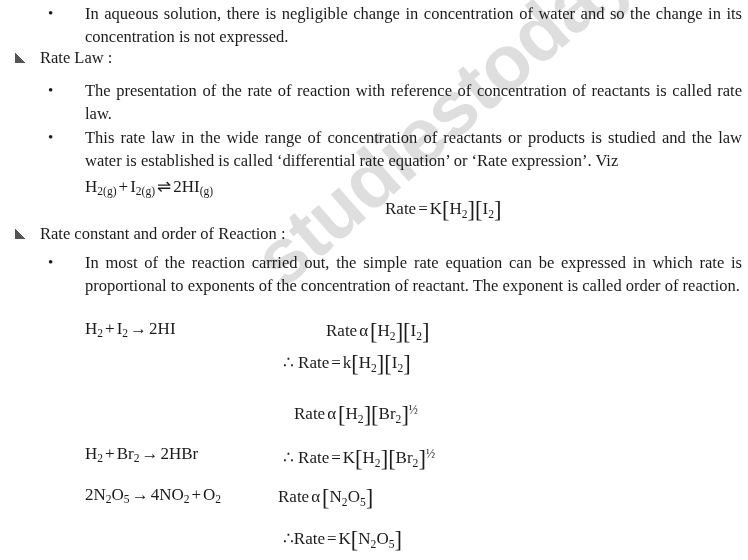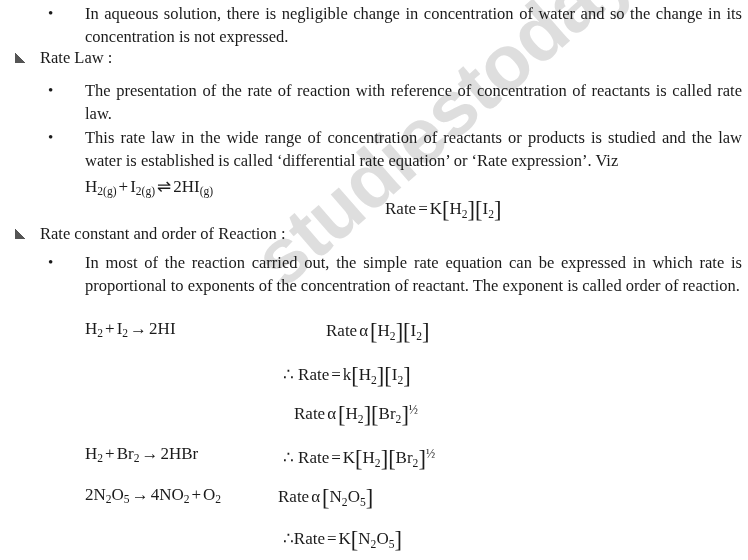--- a/index.html
+++ b/index.html
@@ -127,21 +127,21 @@
     <div class="bullet" style="top:255px;">•</div>
     <div class="btext" style="top:251px;">In most of the reaction carried out, the simple rate equation can be expressed in which rate is proportional to exponents of the concentration of reactant. The exponent is called order of reaction.</div>
 
     <div class="eq" style="left:85px; top:320px;">
       H<sub>2</sub><span class="op">+</span>I<sub>2</sub><span class="op">→</span>2HI
     </div>
     <div class="eq" style="left:278px; top:320px;margin-left:48px;">
       Rate<span class="op">α</span><span class="brk">[</span>H<sub>2</sub><span class="brk">]</span><span class="brk">[</span>I<sub>2</sub><span class="brk">]</span>
     </div>
 
-    <div class="eq" style="left:283px; top:364px;">
+    <div class="eq" style="left:283px; top:352px;">
       ∴&nbsp;Rate<span class="op">=</span>k<span class="brk">[</span>H<sub>2</sub><span class="brk">]</span><span class="brk">[</span>I<sub>2</sub><span class="brk">]</span>
     </div>
 
     <div class="eq" style="left:85px; top:403px;margin-top:42px;">
       H<sub>2</sub><span class="op">+</span>Br<sub>2</sub><span class="op">→</span>2HBr
     </div>
     <div class="eq" style="left:294px; top:403px;">
       Rate<span class="op">α</span><span class="brk">[</span>H<sub>2</sub><span class="brk">]</span><span class="brk">[</span>Br<sub>2</sub><span class="brk">]</span><span class="half">½</span>
     </div>
 

